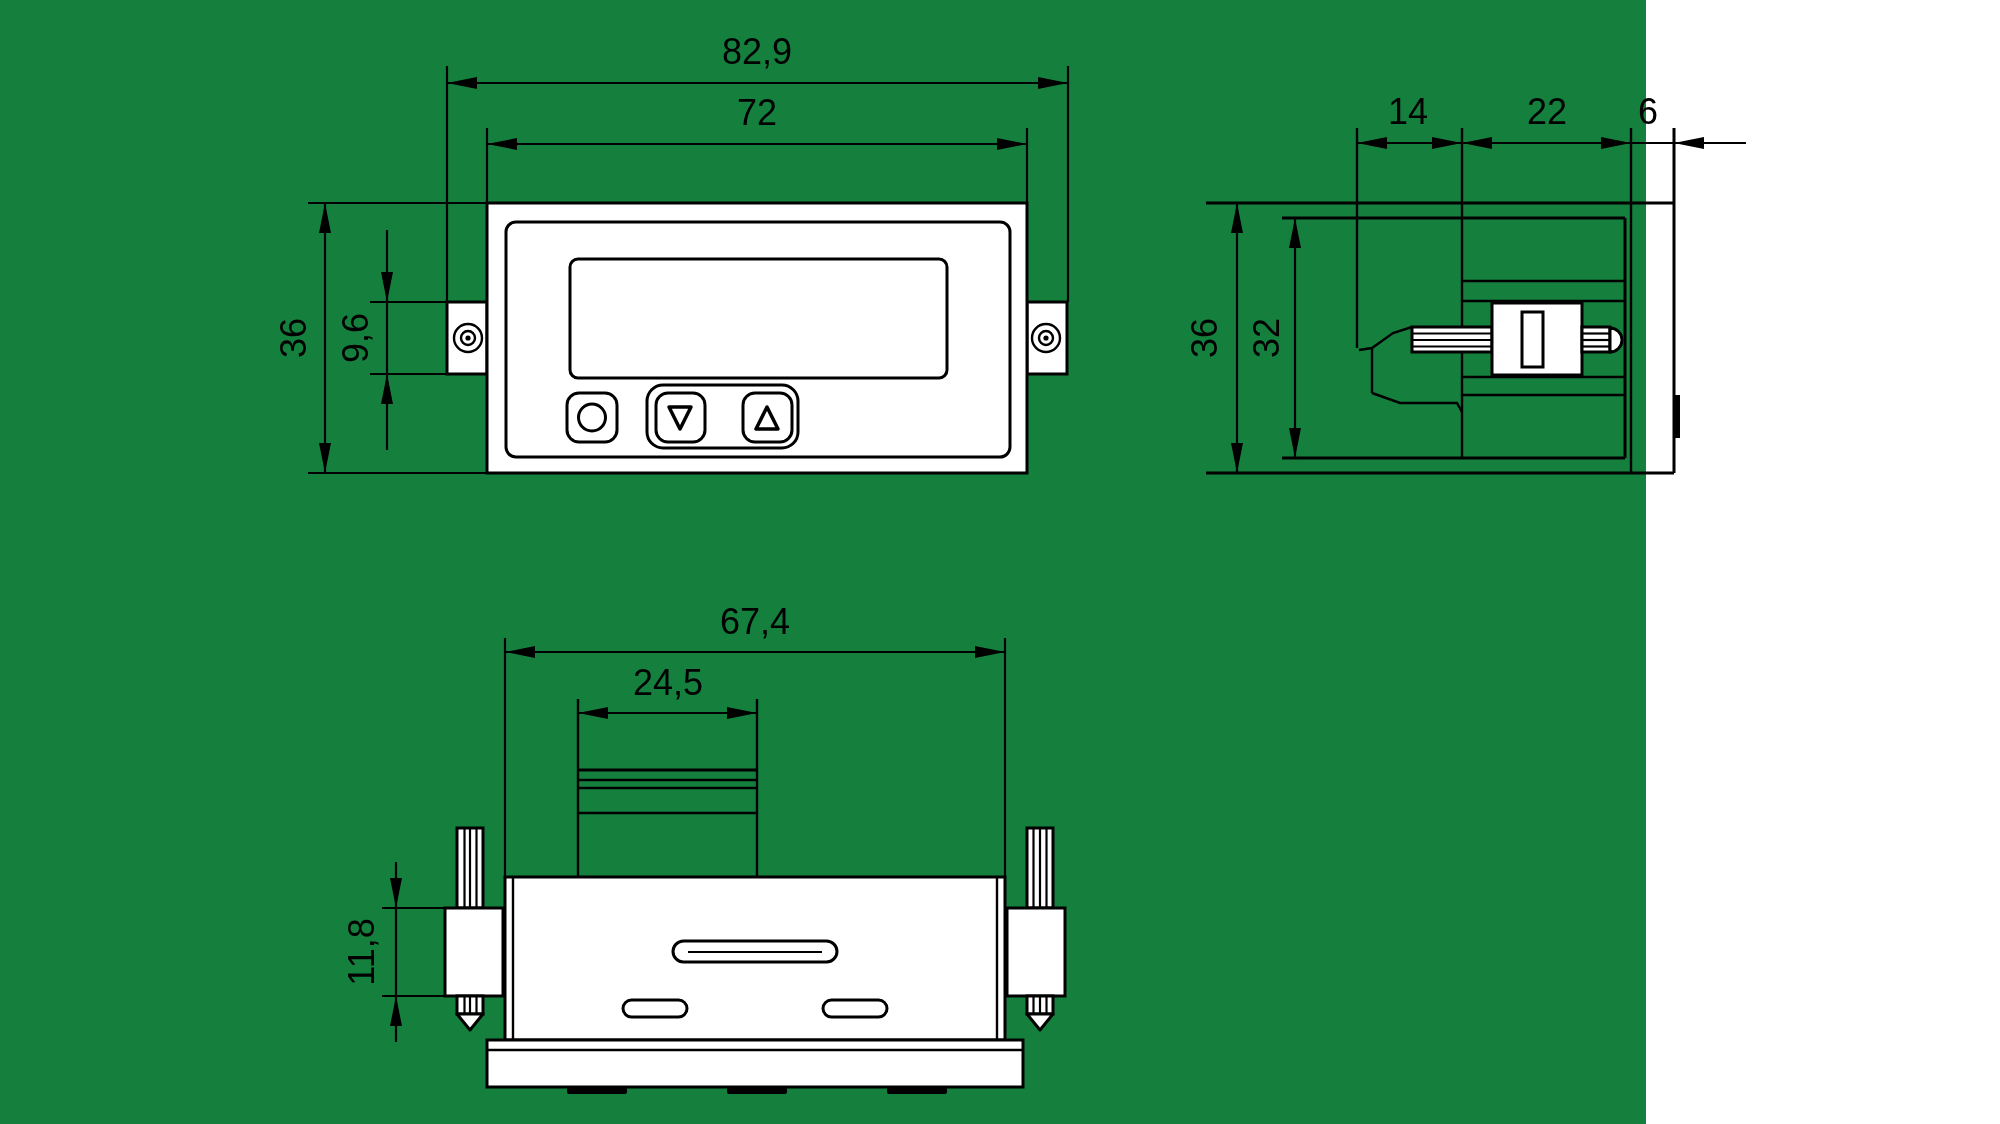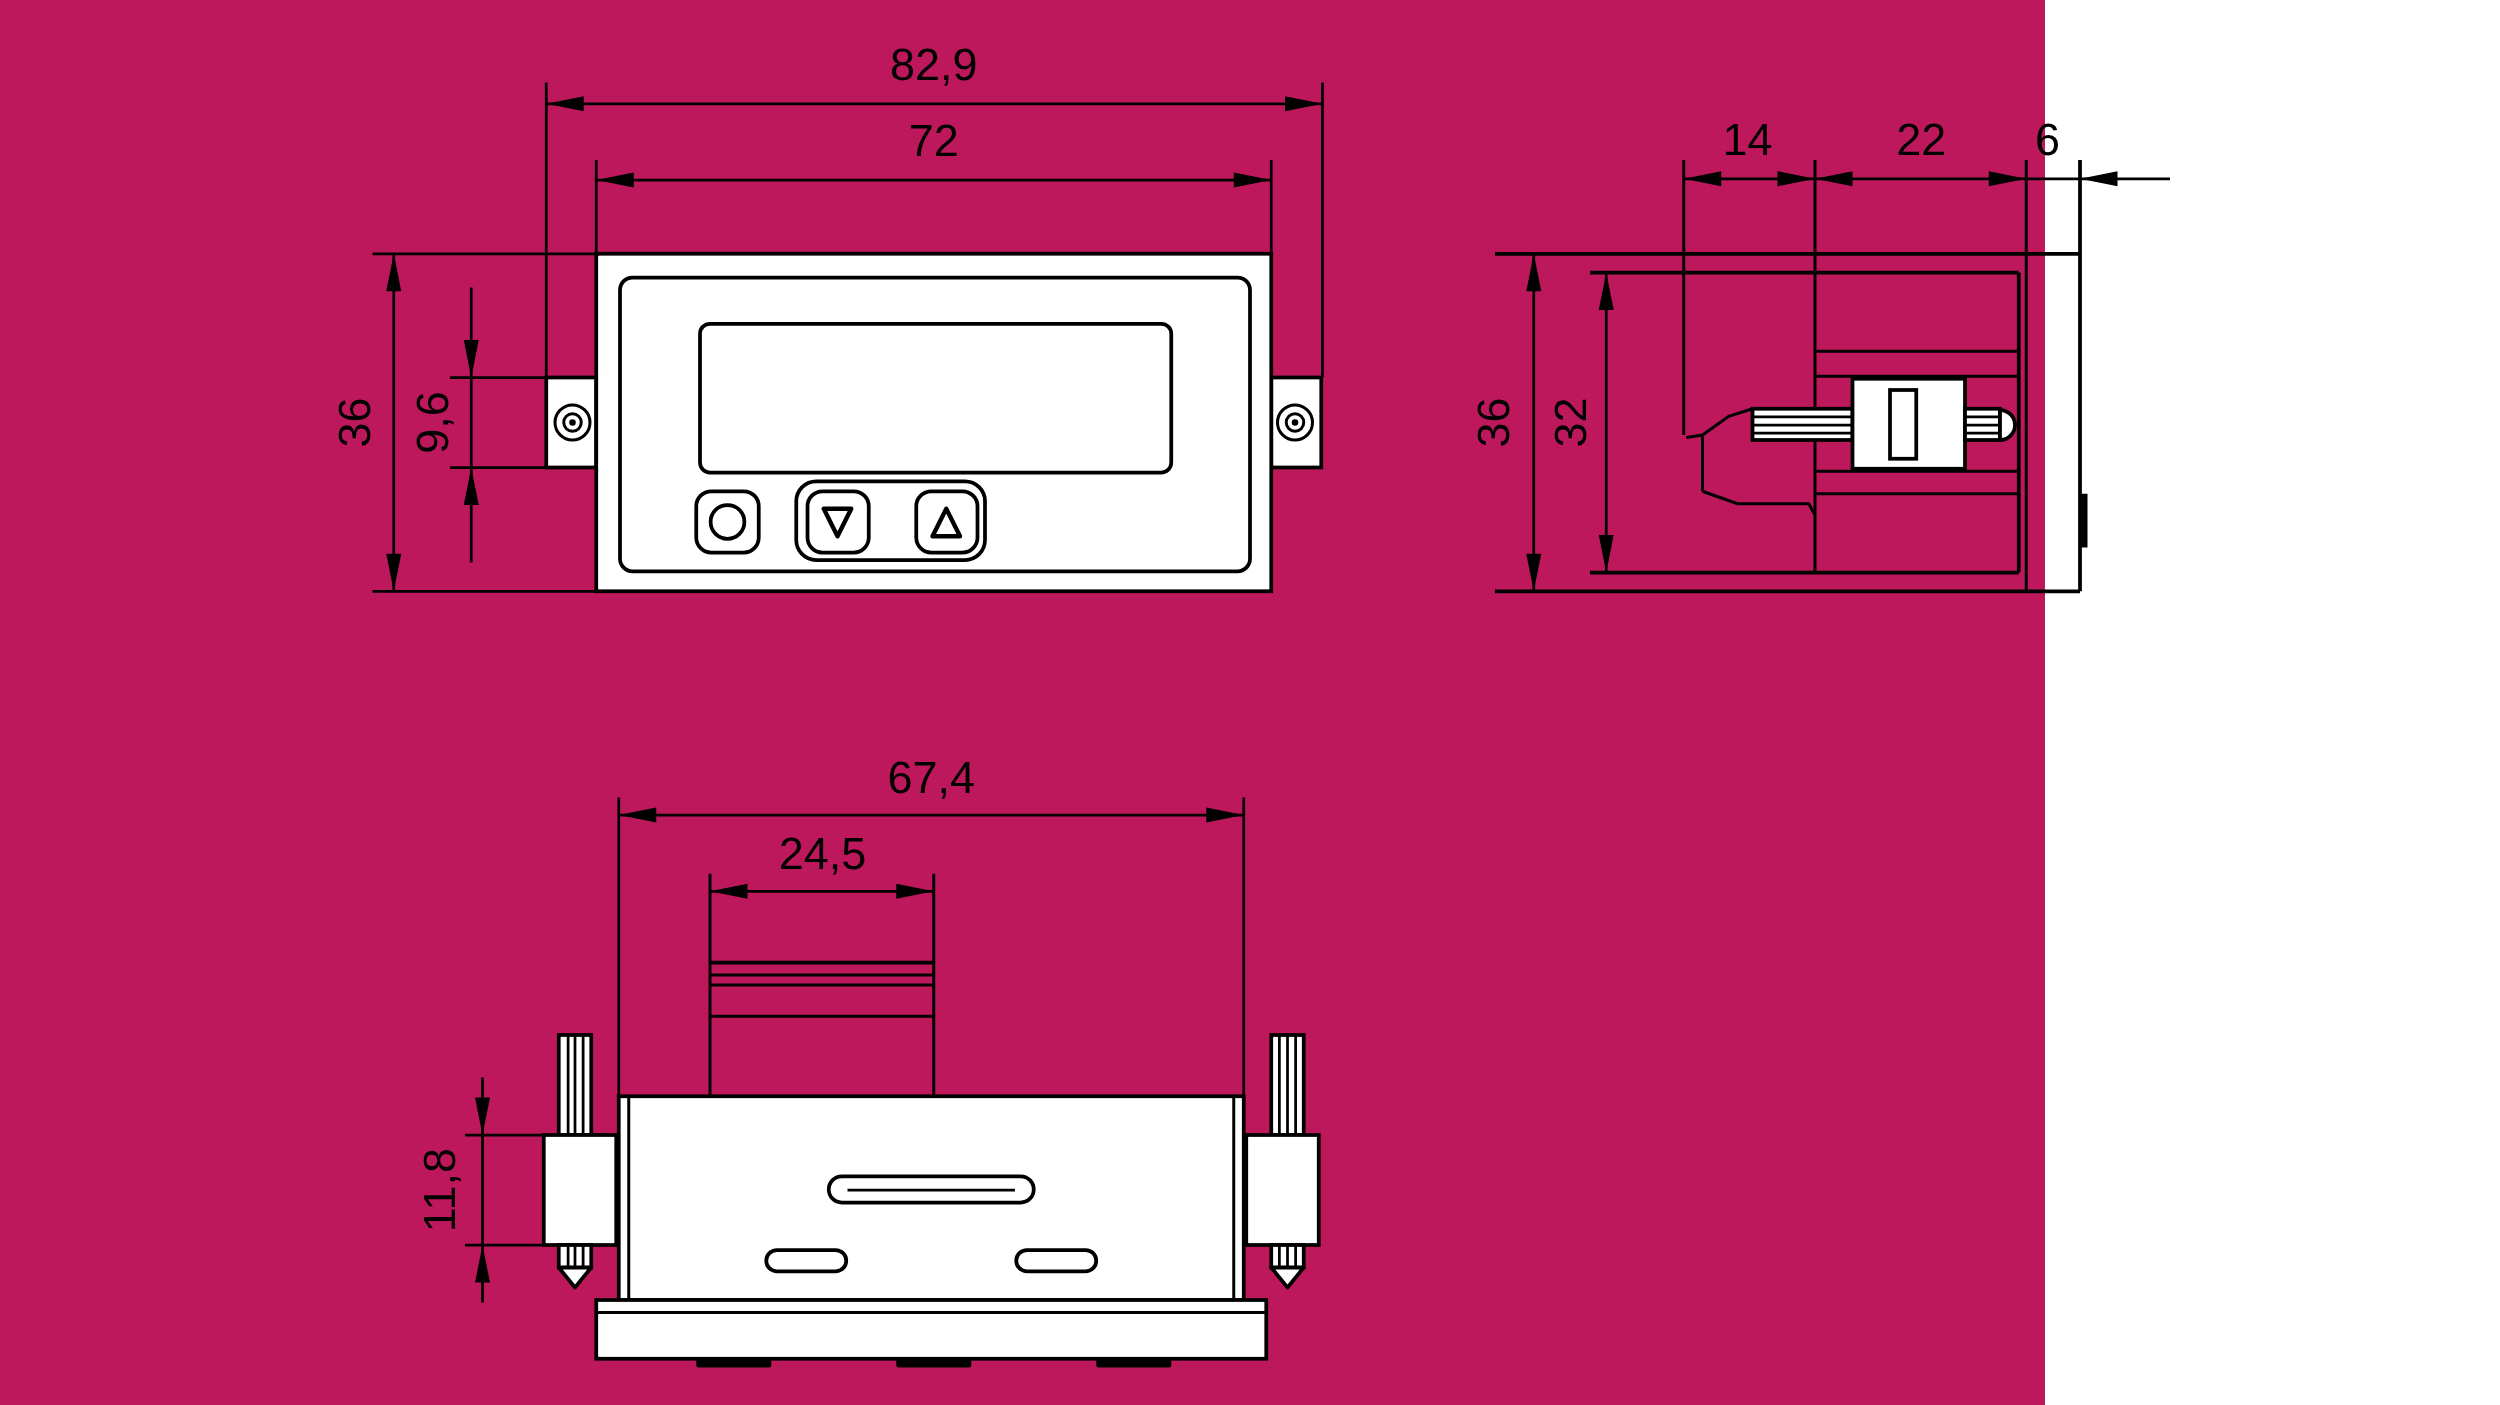--- a/index.html
+++ b/index.html
@@ -1,16 +1,16 @@
 <!DOCTYPE html>
 <html><head>
 <meta charset="utf-8">
 <style>
   html,body{margin:0;padding:0;background:#ffffff;}
-  .stage{width:1636px;height:1124px;background:#be185d;position:relative;font-family:"Liberation Sans",sans-serif;}
+  .stage{width:1636px;height:1124px;background:#15803d;position:relative;font-family:"Liberation Sans",sans-serif;padding-left:10px;}
   svg{display:block;}
   svg text{font-family:"Liberation Sans","DejaVu Sans",sans-serif;font-size:36px;fill:#000;}
   .ln{stroke:#000;fill:none;}
   .w3{stroke-width:3px;}
   .w25{stroke-width:2.4px;}
   .w22{stroke-width:2.2px;}
   .wh{fill:#ffffff;stroke:#000;}
   .ah{fill:#000;stroke:none;}
 </style>
 </head>

